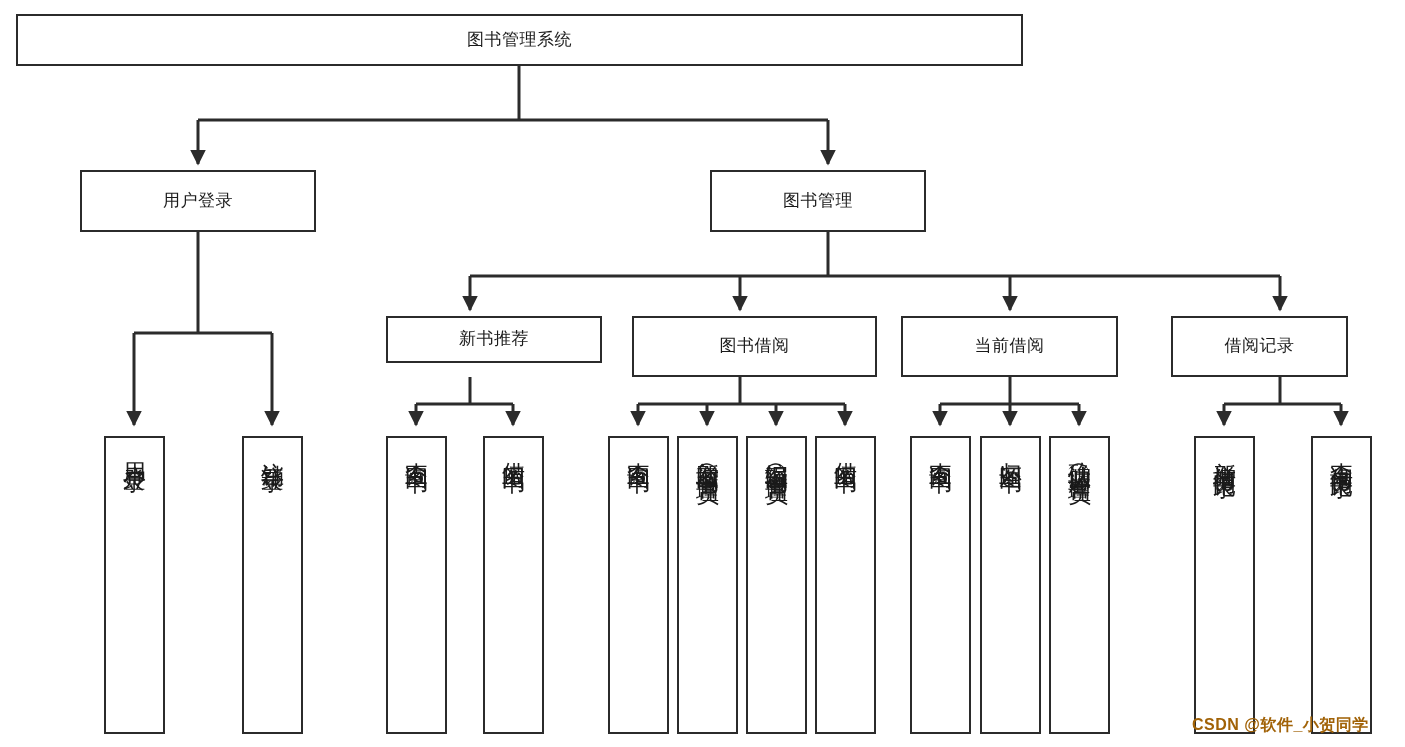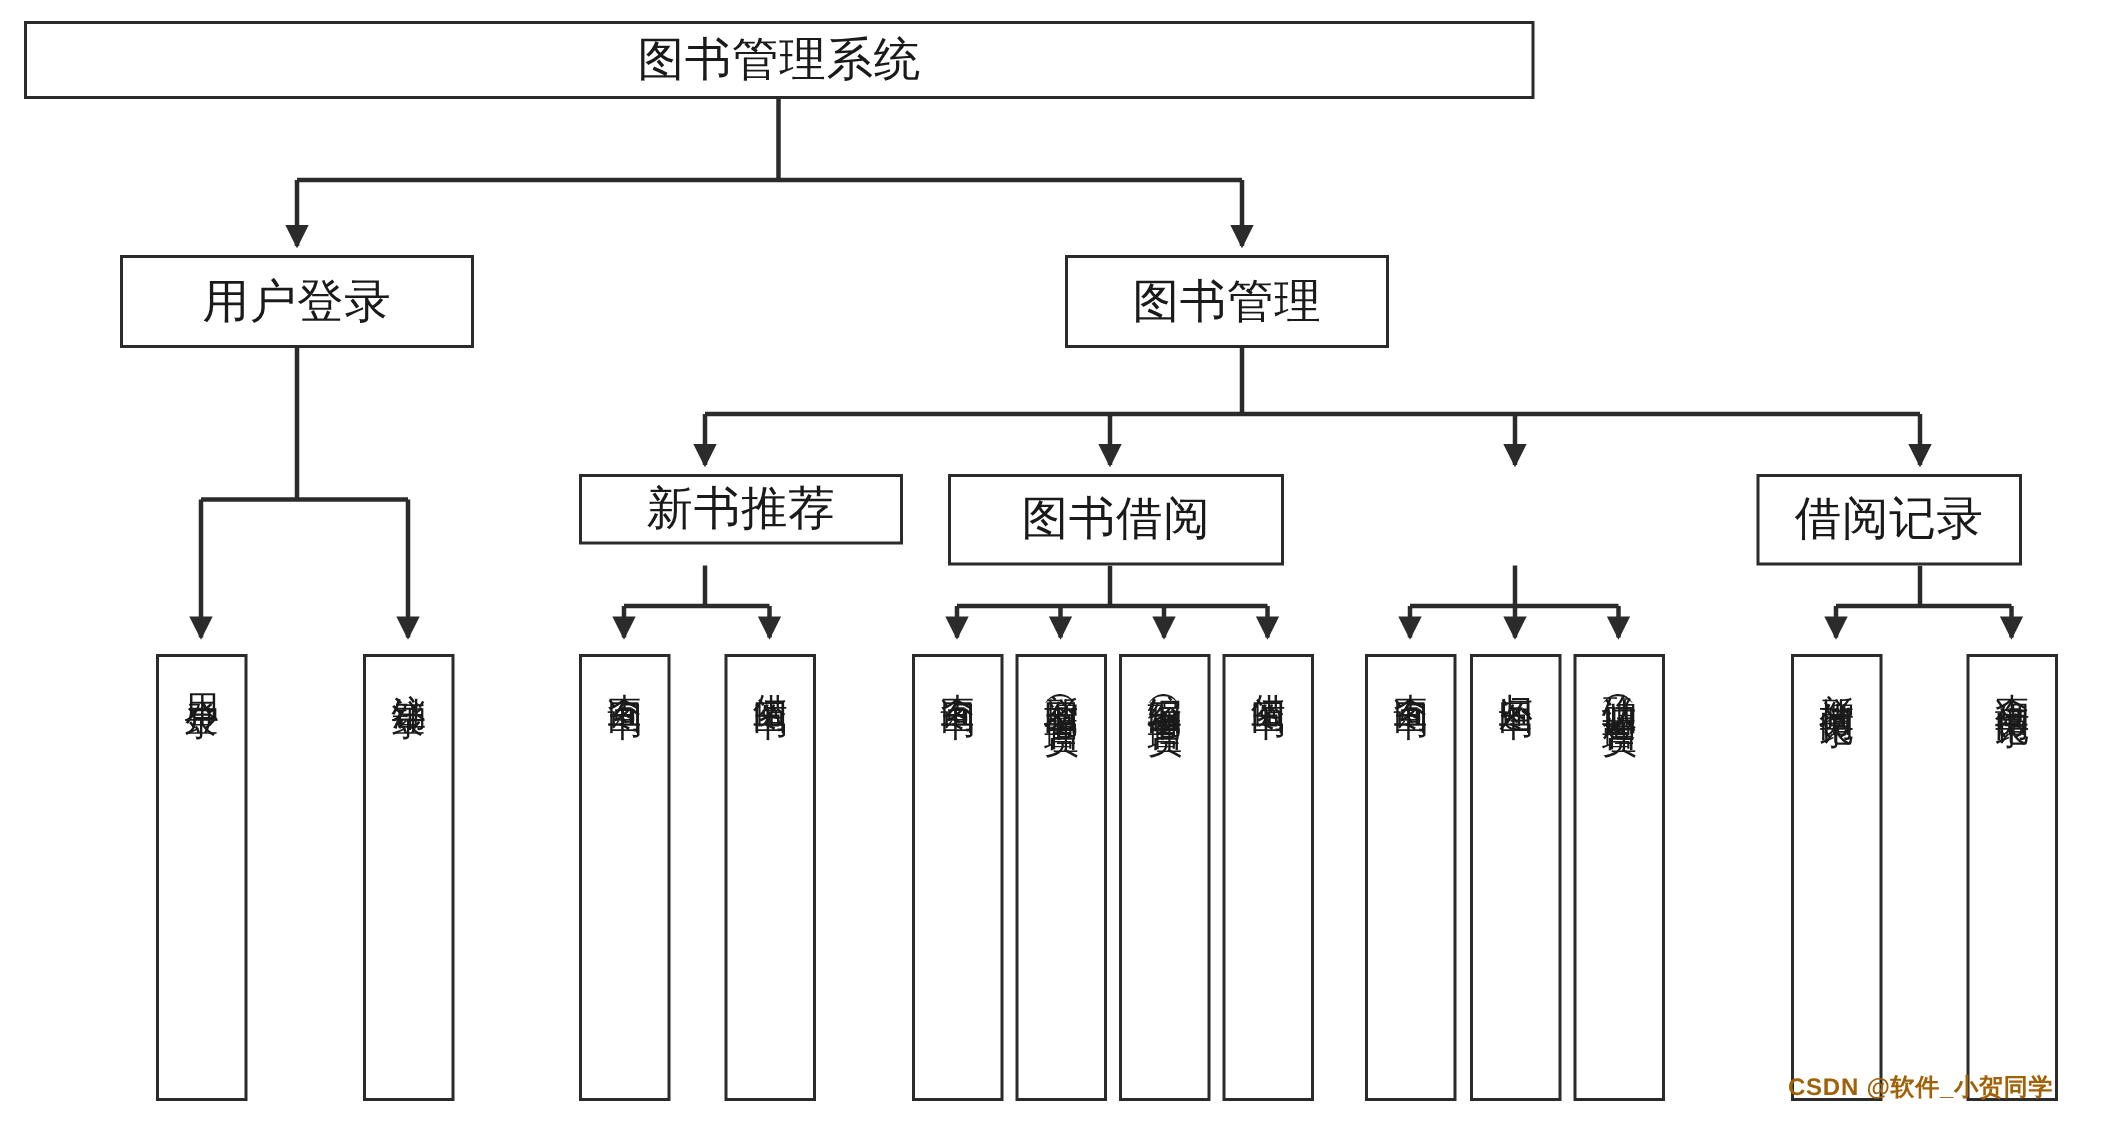--- a/index.html
+++ b/index.html
@@ -37,21 +37,21 @@
   }
   .node .label {
     display: block;
     text-align: center;
     line-height: 1.18;
     letter-spacing: 0.5px;
   }
   
   .node.horiz .label {
     writing-mode: horizontal-tb;
-    font-size: 31px;
+    font-size: 17px;
   }
   
   .node.vert {
     align-items: flex-start;
     justify-content: center;
     padding-top: 6px;
   }
   .node.vert .label {
     writing-mode: vertical-rl;
     text-orientation: upright;
@@ -131,22 +131,25 @@
   <div class="node horiz" style="left:80px; top:170px; width:236px; height:62px;">
     <span class="label">用户登录</span>
   </div>
   <div class="node horiz" style="left:710px; top:170px; width:216px; height:62px;">
     <span class="label">图书管理</span>
   </div>
 
   <div class="node horiz" style="left:362px; top:316px; width:216px; height:47px;margin-left:24px;">
     <span class="label">新书推荐</span>
   </div>
-  <div class="node horiz" style="left:632px; top:316px; width:224px; height:61px;">
+  <div class="node horiz" style="left:632px; top:316px; width:245px; height:61px;">
     <span class="label">图书借阅</span>
+  </div>
+  <div class="node horiz" style="left:901px; top:316px; width:217px; height:61px;">
+    <span class="label">当前借阅</span>
   </div>
   <div class="node horiz" style="left:1171px; top:316px; width:177px; height:61px;">
     <span class="label">借阅记录</span>
   </div>
 
   <div class="node vert" style="left:104px; top:436px; width:61px; height:298px;">
     <span class="label">用户登录</span>
   </div>
   <div class="node vert" style="left:242px; top:436px; width:61px; height:298px;">
     <span class="label">注销登录</span>

